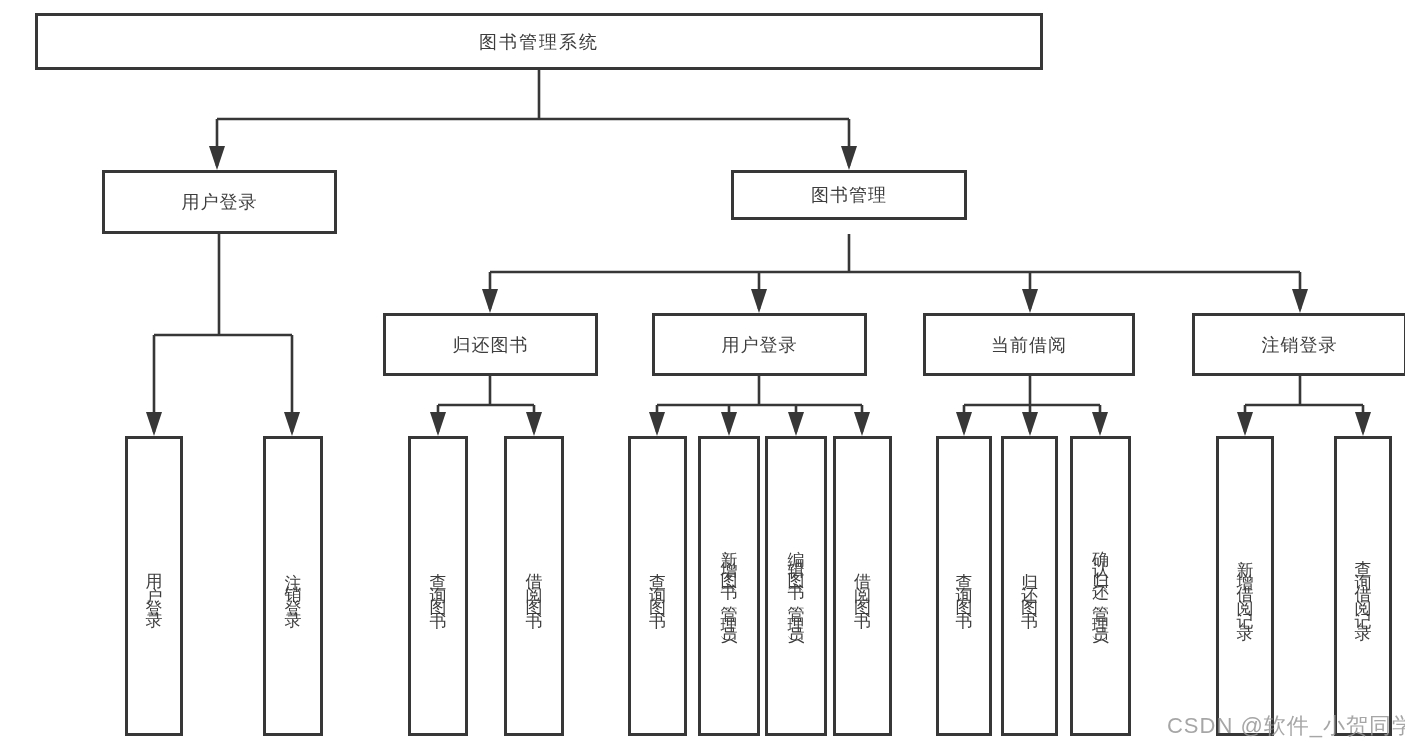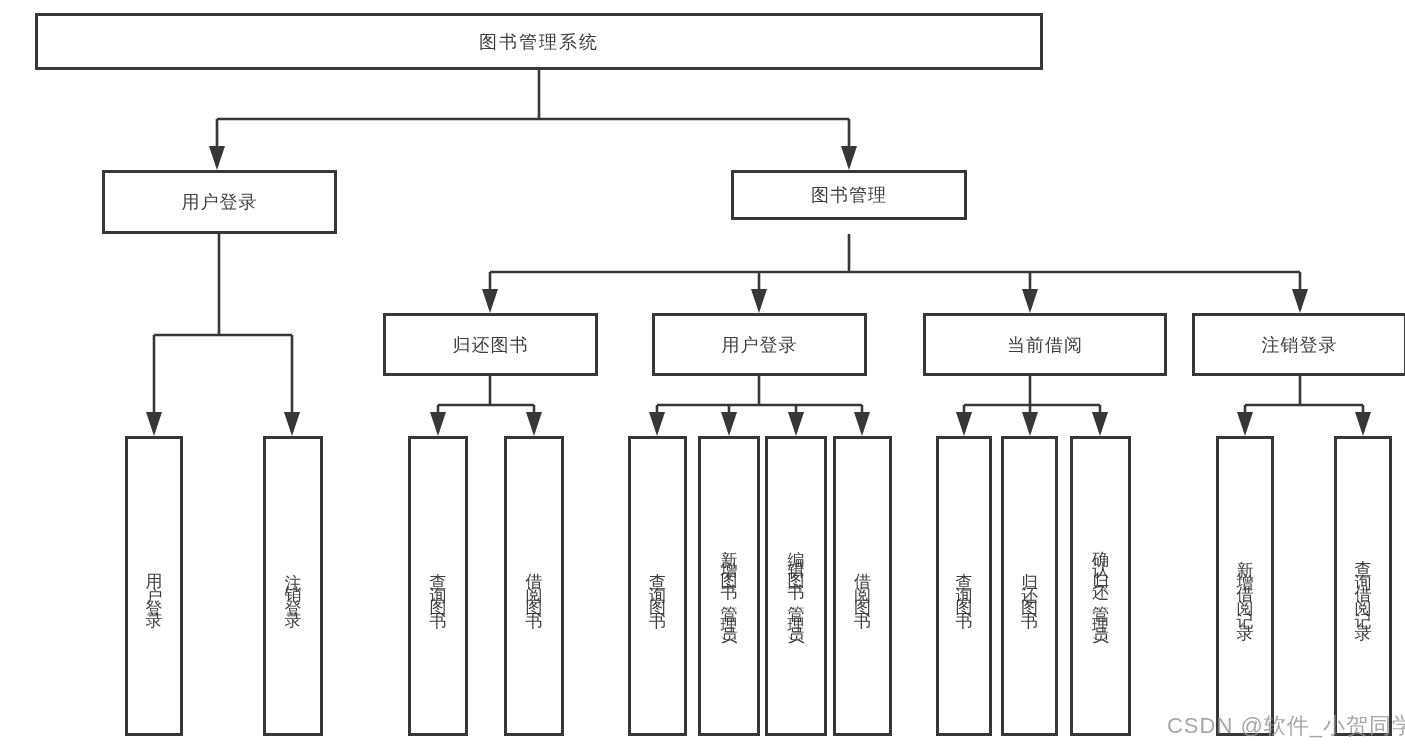--- a/index.html
+++ b/index.html
@@ -117,21 +117,21 @@
   <div class="box h" style="left:711px;top:170px;width:236px;height:50px">
     <span>图书管理</span>
   </div>
 
   <div class="box h" style="left:363px;top:313px;width:215px;height:63px">
     <span>归还图书</span>
   </div>
   <div class="box h" style="left:632px;top:313px;width:215px;height:63px">
     <span>用户登录</span>
   </div>
-  <div class="box h" style="left:903px;top:313px;width:244px;height:63px">
+  <div class="box h" style="left:903px;top:313px;width:212px;height:63px">
     <span>当前借阅</span>
   </div>
   <div class="box h" style="left:1172px;top:313px;width:215px;height:63px">
     <span>注销登录</span>
   </div>
 
   <div class="box v" style="left:105px;top:436px;width:58px;height:300px">
     <span>用户登录</span>
   </div>
   <div class="box v" style="left:243px;top:436px;width:60px;height:300px">

